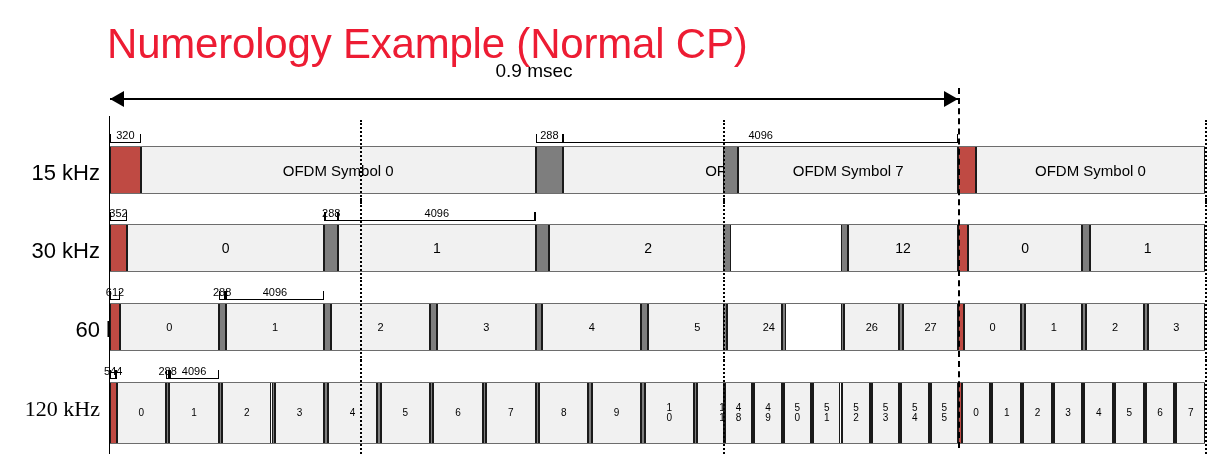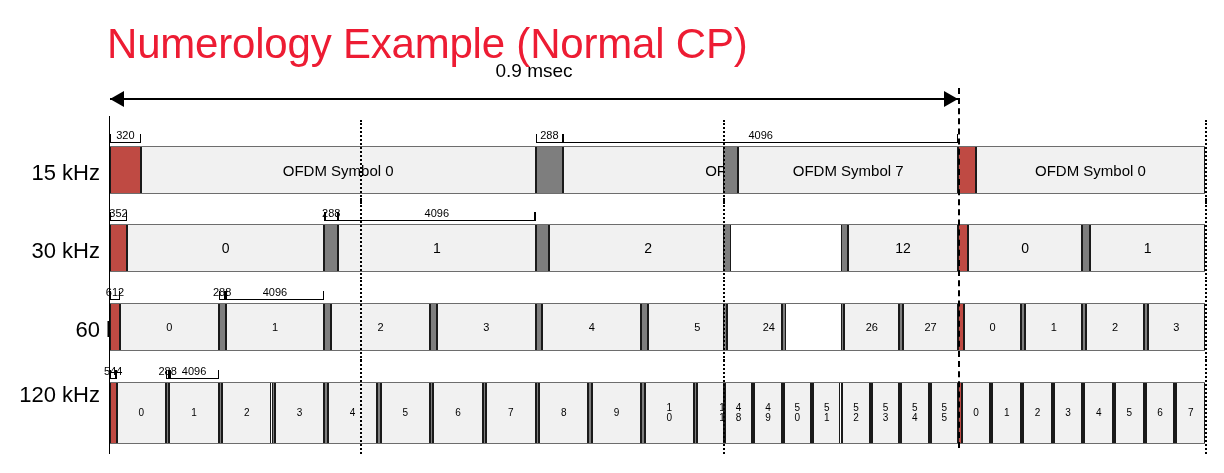--- a/index.html
+++ b/index.html
@@ -311,21 +311,21 @@
       <div class="tick l"></div>
       <div class="tick r"></div>
       <div class="dtxt">288</div>
     </div>
     <div class="dim" style="left: 225.636px; top: 282px; width: 98.6764px;">
       <div class="dline"></div>
       <div class="tick l"></div>
       <div class="tick r"></div>
       <div class="dtxt">4096</div>
     </div>
-    <div class="row-label" style="top: 382px;">120 kHz</div>
+    <div class="row-label" style="top: 396px; font-family: Liberation Serif, serif;">120 kHz</div>
     <div class="track" style="left: 110px; top: 382px; width: 848px; height: 62px;">
       <div class="cell cp-red micro" style="left: 0px; width: 6.55273px;"></div>
       <div class="cell sym micro" style="left: 6.55273px; width: 49.3382px;">
         <span class="txt">0</span>
       </div>
       <div class="cell cp-gray micro" style="left: 55.8909px; width: 3.46909px;"></div>
       <div class="cell sym micro" style="left: 59.36px; width: 49.3382px;">
         <span class="txt">1</span>
       </div>
       <div class="cell cp-gray micro" style="left: 108.698px; width: 3.46909px;"></div>

